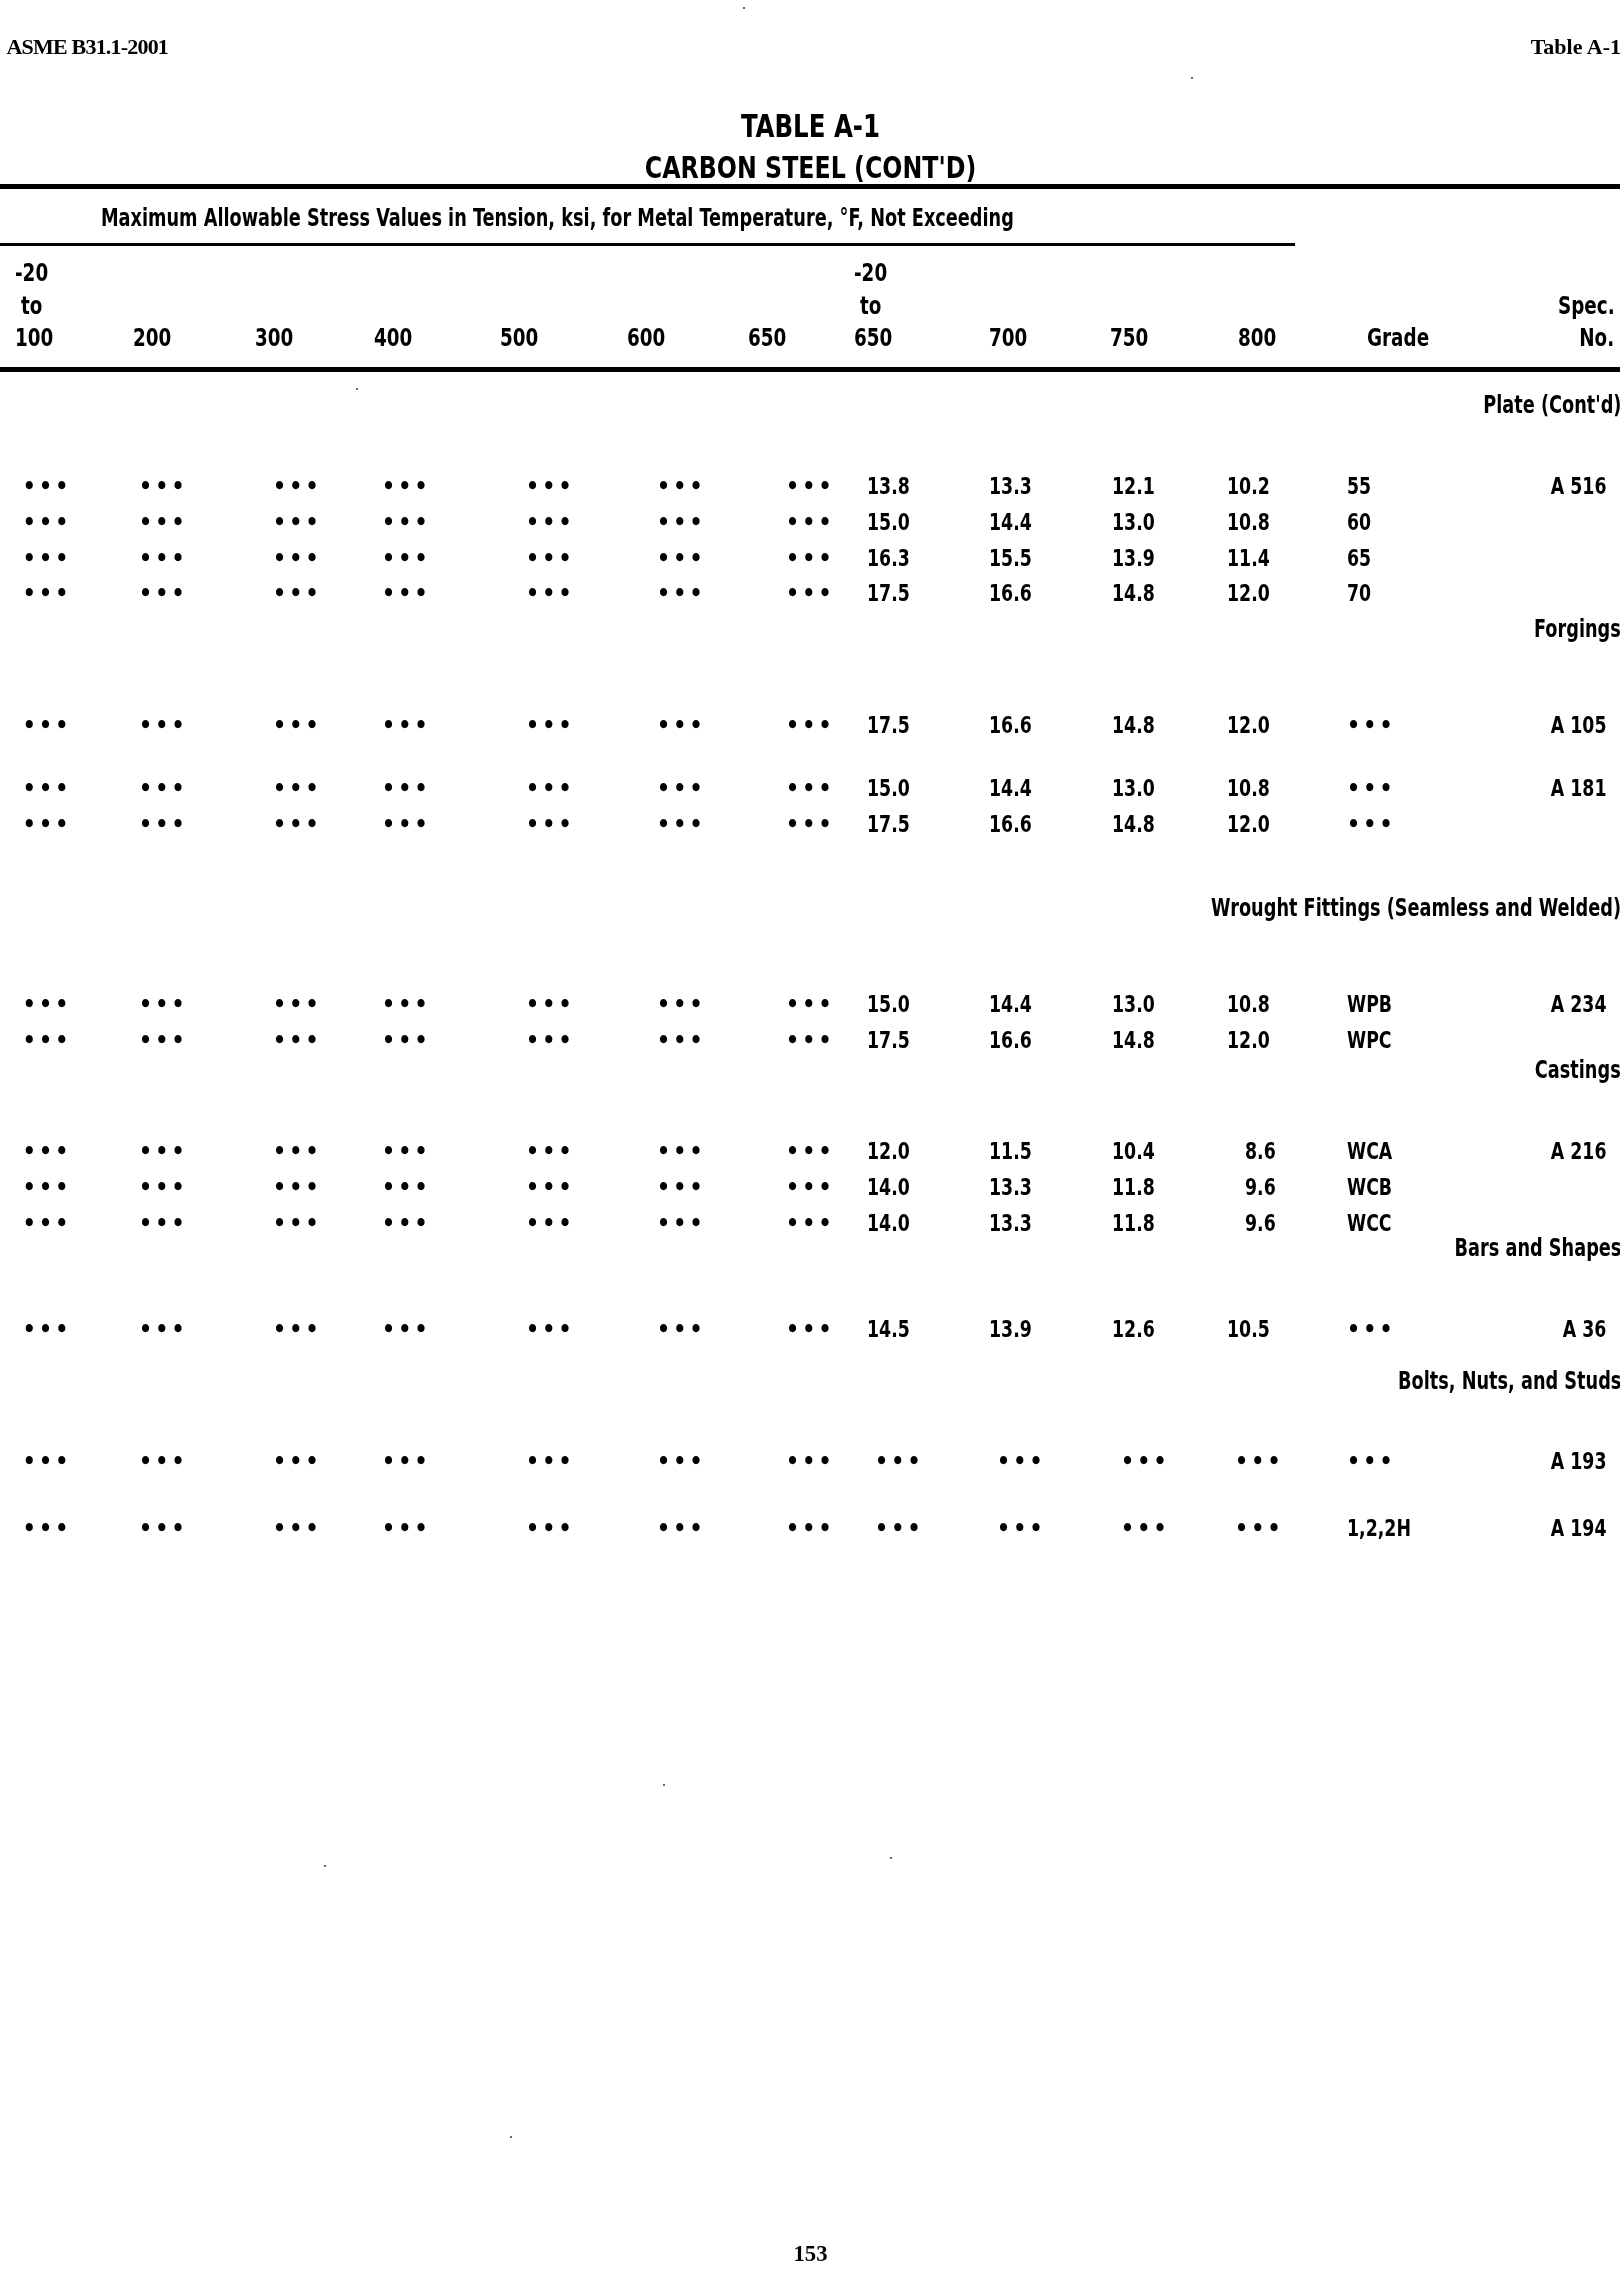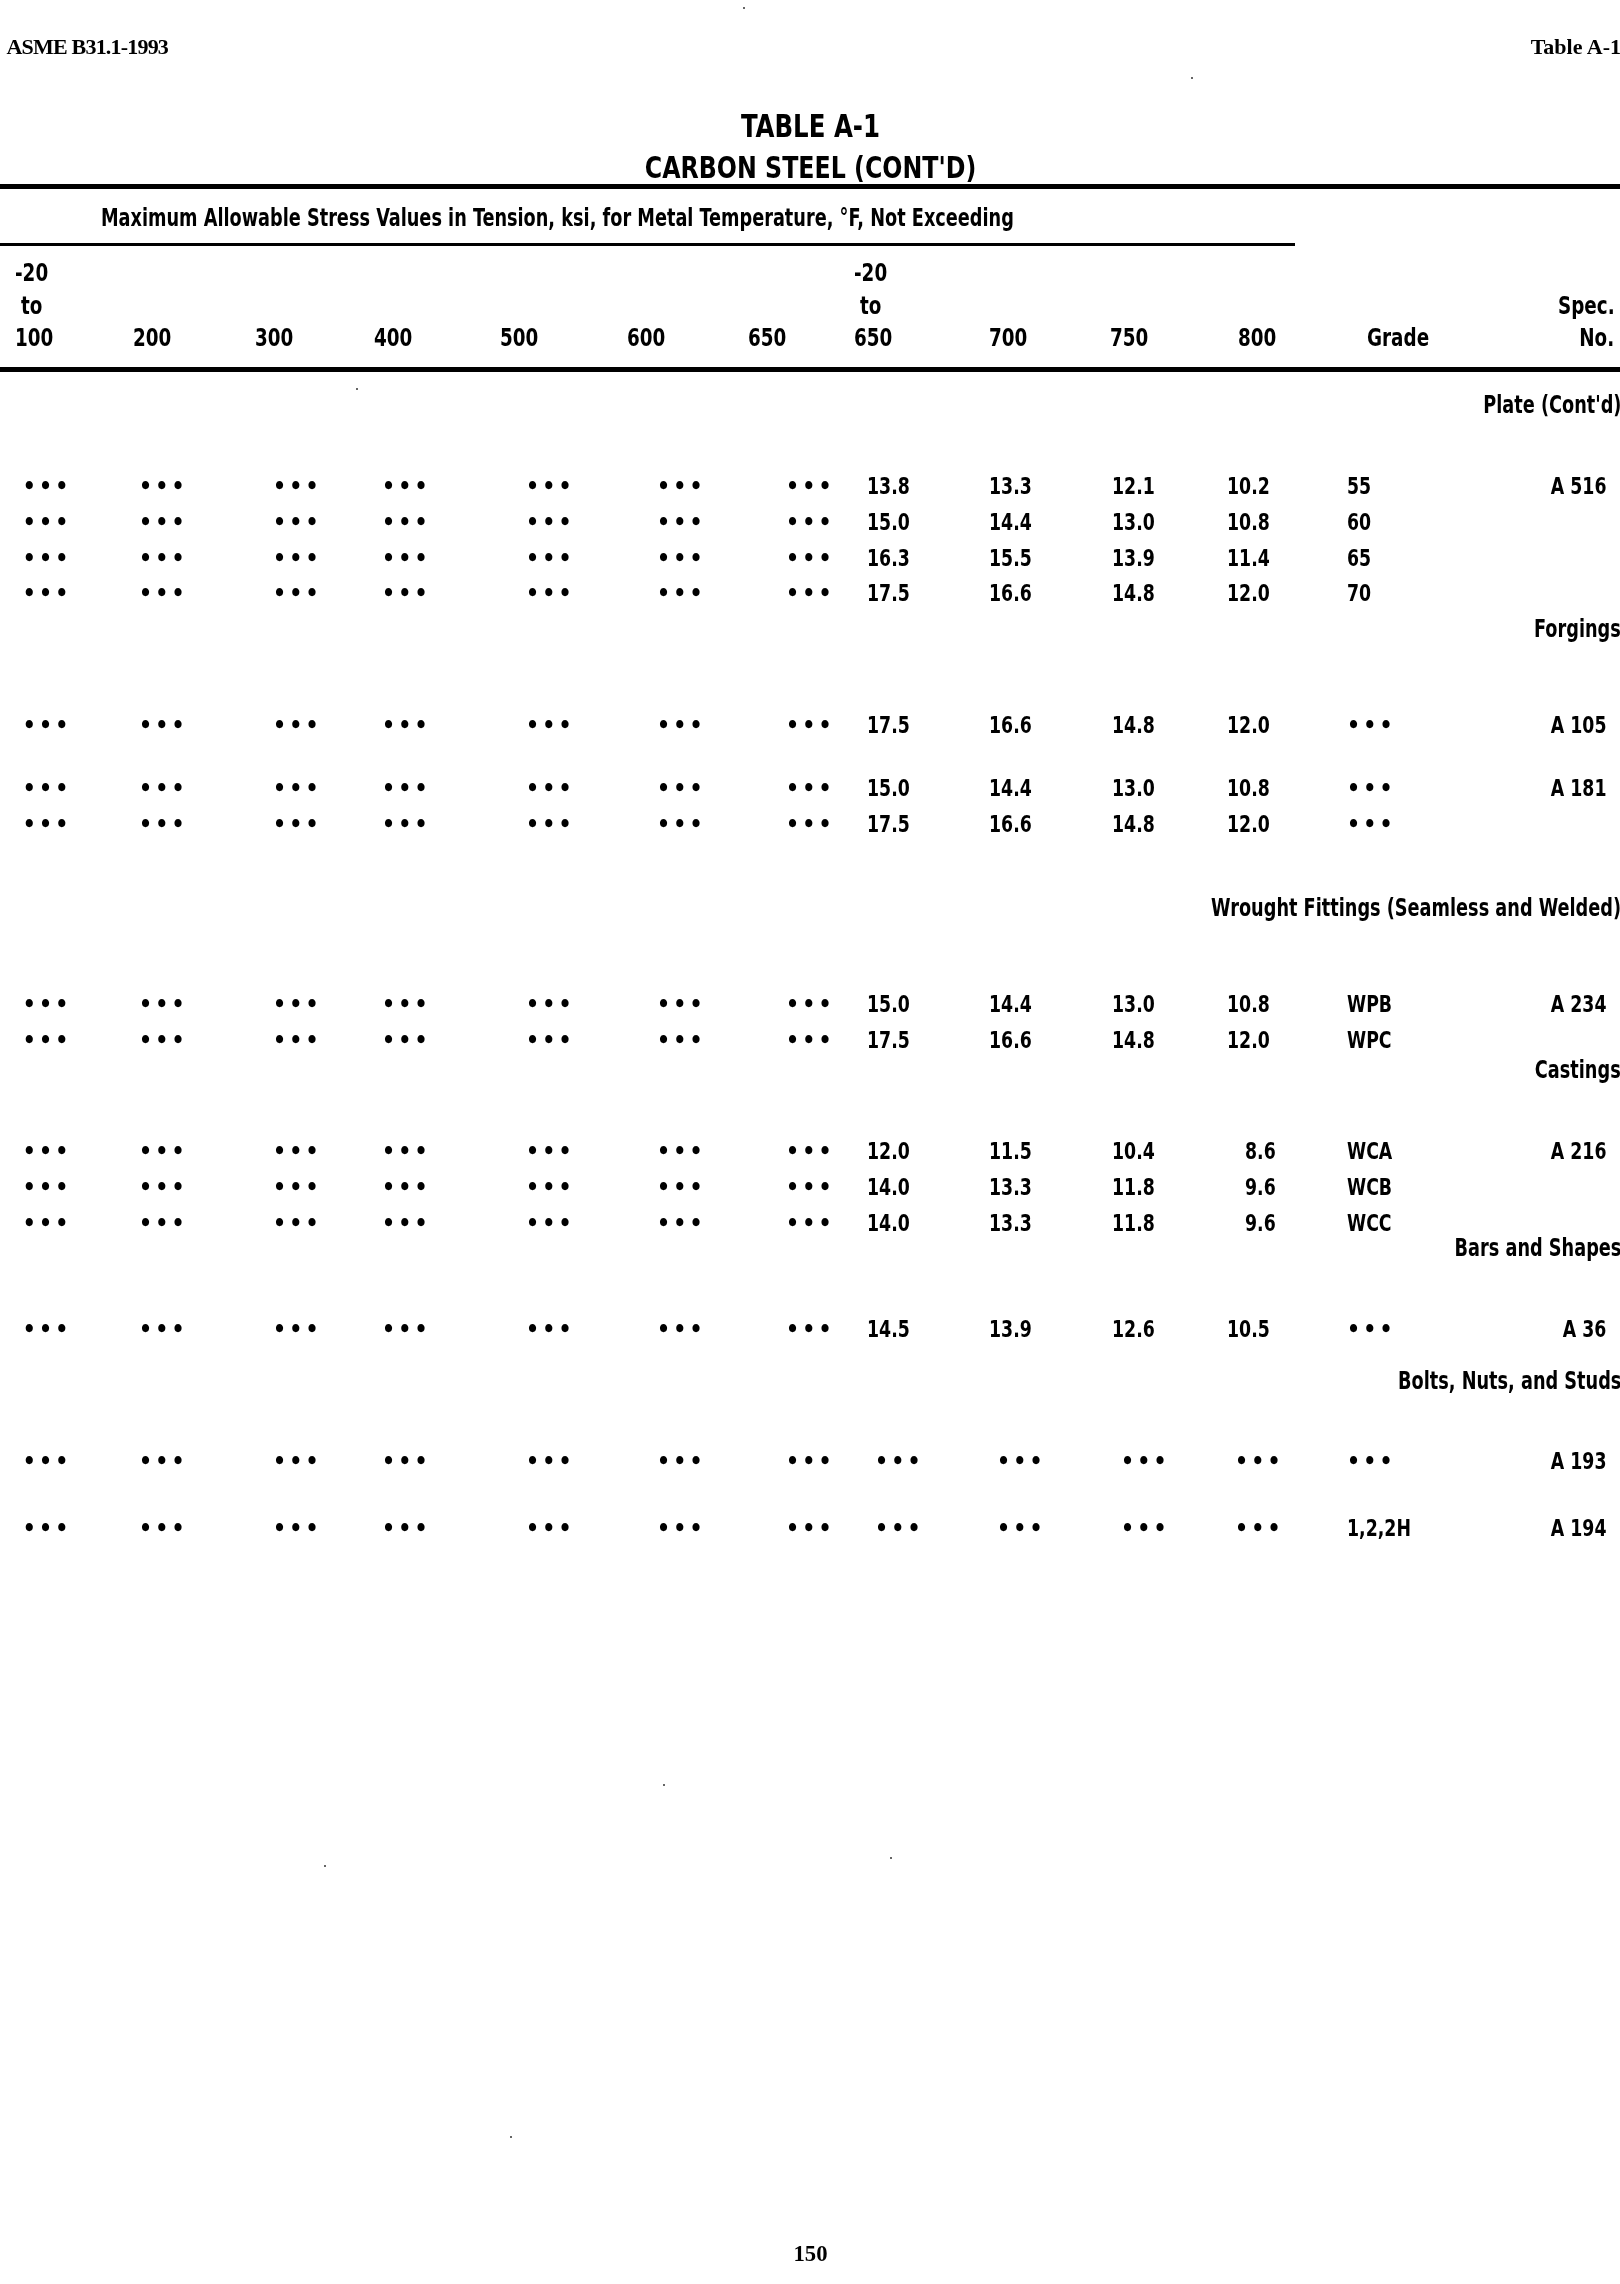--- a/index.html
+++ b/index.html
@@ -17,21 +17,21 @@
   .cell { font-weight:bold; font-size:22.7px; transform-origin:left; transform:scaleX(0.85); }
   .cell.r { transform-origin:right; }
   .dots { font-weight:bold; font-size:22.7px; letter-spacing:3.2px; }
   .section { font-weight:bold; font-size:24px; right:0; transform-origin:right; transform:scaleX(0.82); }
   .pageno { left:0; width:1621px; text-align:center; top:2241px; font-family:"Liberation Serif",serif; font-weight:bold; font-size:22.7px; }
   .speck { position:absolute; width:2.4px; height:2.4px; background:#333; border-radius:50%; }
 </style>
 </head>
 <body>
 
-<div class="abs hdr-left">ASME B31.1-1993</div>
+<div class="abs hdr-left">ASME B31.1-2001</div>
 <div class="abs hdr-right">Table A-1</div>
 
 <div class="abs title1">TABLE A-1</div>
 <div class="abs title2">CARBON STEEL (CONT'D)</div>
 
 <div class="rule-thick" style="top:184px;"></div>
 <div class="abs subhdr">Maximum Allowable Stress Values in Tension, ksi, for Metal Temperature, °F, Not Exceeding</div>
 <div class="rule-mid" style="top:243px; left:0; width:1295px;"></div>
 
 <div id="col-headers">
@@ -246,21 +246,21 @@
     <div class="abs dots" style="top: 1515px; left: 657px;">•••</div>
     <div class="abs dots" style="top: 1515px; left: 786px;">•••</div>
     <div class="abs dots" style="top: 1515px; left: 875px;">•••</div>
     <div class="abs dots" style="top: 1515px; left: 997px;">•••</div>
     <div class="abs dots" style="top: 1515px; left: 1121px;">•••</div>
     <div class="abs dots" style="top: 1515px; left: 1235px;">•••</div>
     <div class="abs cell" style="top: 1515px; left: 1347px;">1,2,2H</div>
     <div class="abs cell r" style="top: 1515px; right: 14.6px; text-align: right;">A 194</div>
   </div>
 
-<div class="abs pageno">150</div>
+<div class="abs pageno">153</div>
 
 <div class="speck" style="left:743px; top:6.5px;"></div>
 <div class="speck" style="left:1191px; top:77px;"></div>
 <div class="speck" style="left:356px; top:388px;"></div>
 <div class="speck" style="left:663px; top:1784px;"></div>
 <div class="speck" style="left:890px; top:1857px;"></div>
 <div class="speck" style="left:324px; top:1865px;"></div>
 <div class="speck" style="left:510px; top:2136px;"></div>
 
 

